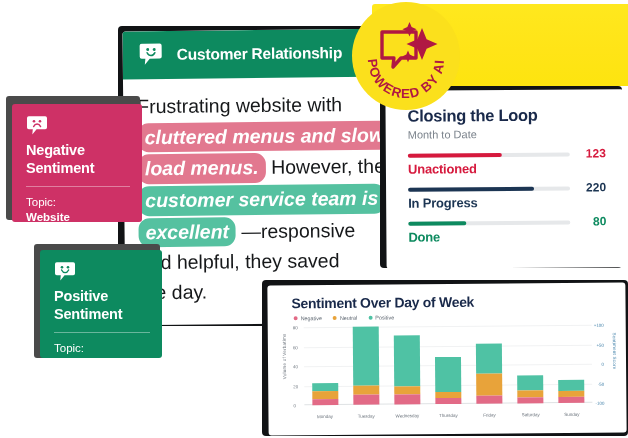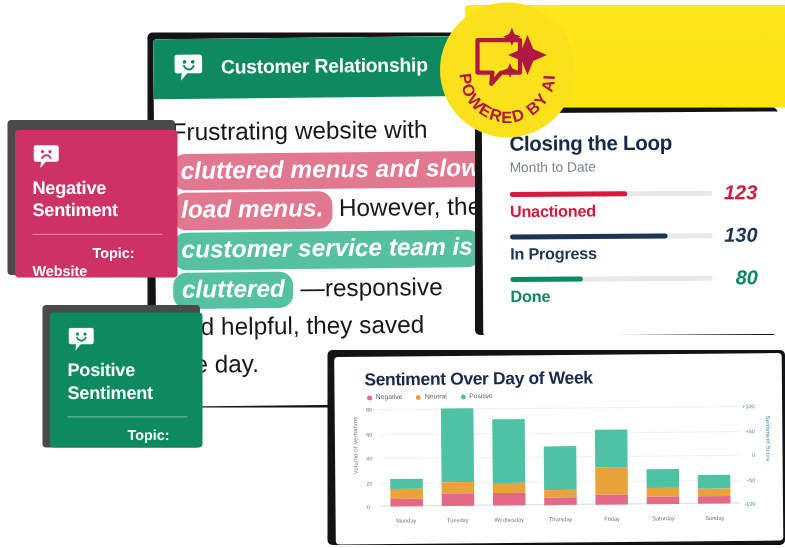--- a/index.html
+++ b/index.html
@@ -49,21 +49,21 @@
   }
   .hl.neg{background:#e2788f;}
   .hl.pos{background:#55c1a0;}
 
   
   .senti-shadow{position:absolute;background:#4a4a4a;border-radius:3px;}
   .senti-card{position:absolute;border-radius:3px;color:#fff;padding:12px 12px 12px 14px;box-sizing:border-box;}
   .senti-card .face{width:24px;height:22px;margin-bottom:7px;}
   .senti-card .sname{font-size:14.5px;font-weight:bold;line-height:1.22;letter-spacing:-0.2px;}
   .senti-card .rule{height:1px;background:rgba(255,255,255,.38);margin:9px 0 8px 0;}
-  .senti-card .tlab{font-size:11.5px;font-weight:bold;line-height:1.3;margin-left:48px;}
+  .senti-card .tlab{font-size:11.5px;font-weight:normal;line-height:1.3;}
   .senti-card .tval{font-size:11.5px;font-weight:bold;line-height:1.3;}
 
   #neg-shadow{left:6px;top:96px;width:134px;height:124px;}
   #neg-card{left:12px;top:104px;width:130px;height:118px;background:#ce3166;}
   #pos-shadow{left:34px;top:244px;width:126px;height:114px;}
   #pos-card{left:40px;top:250px;width:122px;height:108px;background:#0d8a5f;}
 
   
   .badge{
     position:absolute;left:352px;top:2px;width:108px;height:108px;
@@ -80,21 +80,21 @@
     position:absolute;left:386px;top:90px;width:238px;height:178px;
     background:#ffffff;border-radius:3px;padding:16px 18px 0 22px;
     box-sizing:border-box;transform:rotate(-0.4deg);
   }
   .loop-title{font-size:16.5px;font-weight:bold;color:#19294a;letter-spacing:-0.3px;}
   .loop-sub{font-size:11px;color:#7b838c;margin-top:3px;margin-bottom:13px;}
   .metric{margin-bottom:11px;position:relative;}
   .track{height:4px;border-radius:2px;background:#e6e8ea;width:162px;position:relative;}
   .fill{position:absolute;left:0;top:0;height:4px;border-radius:2px;}
   .mlabel{font-size:13px;font-weight:bold;margin-top:4px;letter-spacing:-0.2px;}
-  .mval{position:absolute;right:0;top:-6px;font-size:16px;font-weight:bold;font-style:italic;}
+  .mval{position:absolute;right:0;top:-6px;font-size:12px;font-weight:bold;}
 
   
   .chart-shadow{
     position:absolute;left:262px;top:280px;width:366px;height:156px;
     background:#111315;border-radius:4px;
   }
   .chart-card{
     position:absolute;left:268px;top:284px;width:358px;height:150px;
     background:#ffffff;border-radius:3px;padding:10px 8px 4px 12px;
     box-sizing:border-box;transform:rotate(-0.5deg);overflow:hidden;
@@ -141,21 +141,21 @@
           <path d="M8.4 9.6c.9 1.9 2.3 2.9 3.9 2.9s3-1 3.9-2.9" stroke="#0d8a5f" stroke-width="1.5" fill="none" stroke-linecap="round"></path>
         </svg>
       </span>
       <span class="title">Customer Relationship</span>
     </div>
     <div class="conv-body" id="conv-body">
         <div class="line"><span>Frustrating website with</span></div>
         <div class="line"><span class="hl neg">cluttered menus and slow</span></div>
         <div class="line"><span class="hl neg">load menus.</span><span> However, their</span></div>
         <div class="line"><span class="hl pos">customer service team is</span></div>
-        <div class="line"><span class="hl pos">cluttered</span><span> —responsive</span></div>
+        <div class="line"><span class="hl pos">excellent</span><span> —responsive</span></div>
         <div class="line"><span>and helpful, they saved</span></div>
         <div class="line"><span>the day.</span></div>
       </div>
   </div>
 
   <div class="senti-shadow" id="neg-shadow"></div>
   <div class="senti-card" id="neg-card">
     <span class="face">
       <svg width="24" height="22" viewBox="0 0 24 22">
         <path d="M1 2a1.8 1.8 0 0 1 1.8-1.8h16.4A1.8 1.8 0 0 1 21 2v9.5a1.8 1.8 0 0 1-1.8 1.8h-8.6l-4.3 5.3.5-5.3H2.8A1.8 1.8 0 0 1 1 11.5z" fill="#ffffff"></path>
@@ -201,21 +201,21 @@
           <div class="track">
             <div class="fill" style="width:58%;background:#d6193d"></div>
           </div>
           <div class="mval" style="color:#d6193d">123</div>
           <div class="mlabel" style="color:#d6193d">Unactioned</div>
         </div>
         <div class="metric">
           <div class="track">
             <div class="fill" style="width:78%;background:#1c3553"></div>
           </div>
-          <div class="mval" style="color:#1c3553">130</div>
+          <div class="mval" style="color:#1c3553">220</div>
           <div class="mlabel" style="color:#1c3553">In Progress</div>
         </div>
         <div class="metric">
           <div class="track">
             <div class="fill" style="width:36%;background:#0d8a5f"></div>
           </div>
           <div class="mval" style="color:#0d8a5f">80</div>
           <div class="mlabel" style="color:#0d8a5f">Done</div>
         </div>
       </div>

